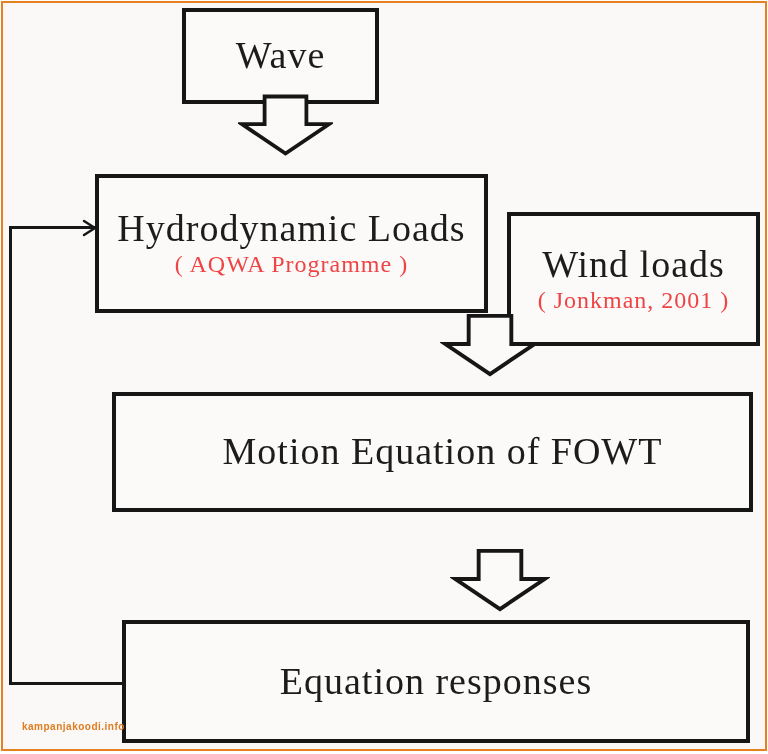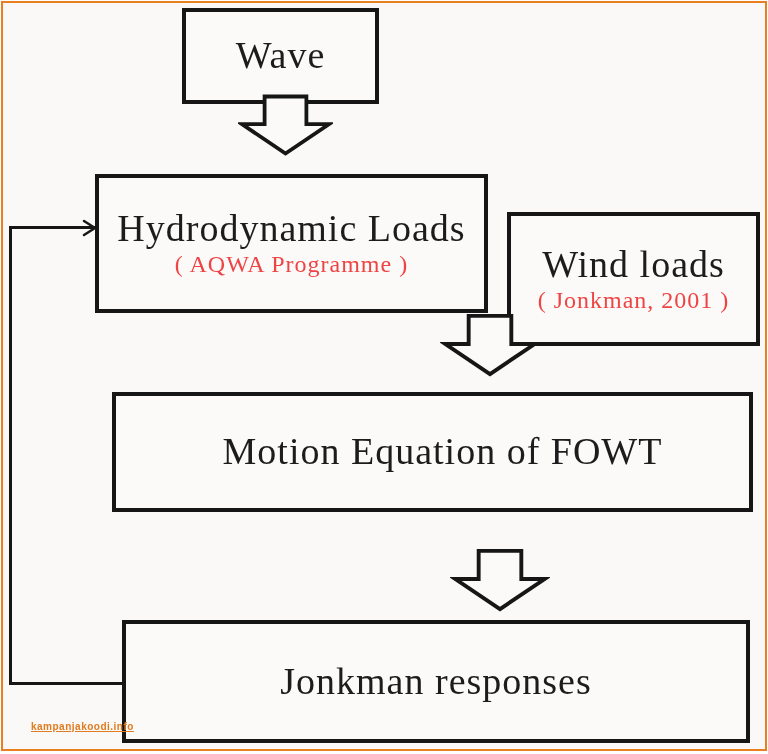--- a/index.html
+++ b/index.html
@@ -45,27 +45,26 @@
   .arrow-3 { left: 447px; top: 545px; width: 100px; height: 64px; }
 
   .fline { position: absolute; background: #161616; }
   .fb-vertical   { left: 6px; top: 223px; width: 3px;   height: 459px; }
   .fb-top        { left: 6px; top: 223px; width: 86px;  height: 3px; }
   .fb-bottom     { left: 6px; top: 679px; width: 113px; height: 3px; }
   .fb-arrowhead  { position: absolute; left: 79px; top: 216px; }
 
   .watermark {
     position: absolute;
-    left: 28px; top: 718px;
+    left: 19px; top: 718px;
     font-family: "Liberation Sans", sans-serif;
     font-weight: bold;
     font-size: 10px;
     letter-spacing: 0.5px;
     color: #e07b20;
-    text-decoration: underline;
   }
 </style>
 </head>
 <body>
 
 <div class="canvas">
 
   <div class="node node-wave">
     <div class="label">Wave</div>
   </div>
@@ -90,21 +89,21 @@
 
   <div class="node node-motion">
     <div class="label">Motion Equation of FOWT</div>
   </div>
 
   <svg class="blockarrow arrow-3" viewBox="0 0 100 66">
     <polygon points="28,3 72,3 72,32 96,32 50,63 4,32 28,32" fill="#fbfaf9" stroke="#161616" stroke-width="4" stroke-linejoin="miter"></polygon>
   </svg>
 
   <div class="node node-dynamic">
-    <div class="label">Jonkman responses</div>
+    <div class="label">Equation responses</div>
   </div>
 
   <div class="fline fb-bottom"></div>
   <div class="fline fb-vertical"></div>
   <div class="fline fb-top"></div>
   <svg class="fb-arrowhead" width="16" height="18" viewBox="0 0 16 18">
     <polyline points="2,2 13,9 2,16" fill="none" stroke="#161616" stroke-width="2.5" stroke-linecap="round" stroke-linejoin="round"></polyline>
   </svg>
 
   <div class="watermark">kampanjakoodi.info</div>

